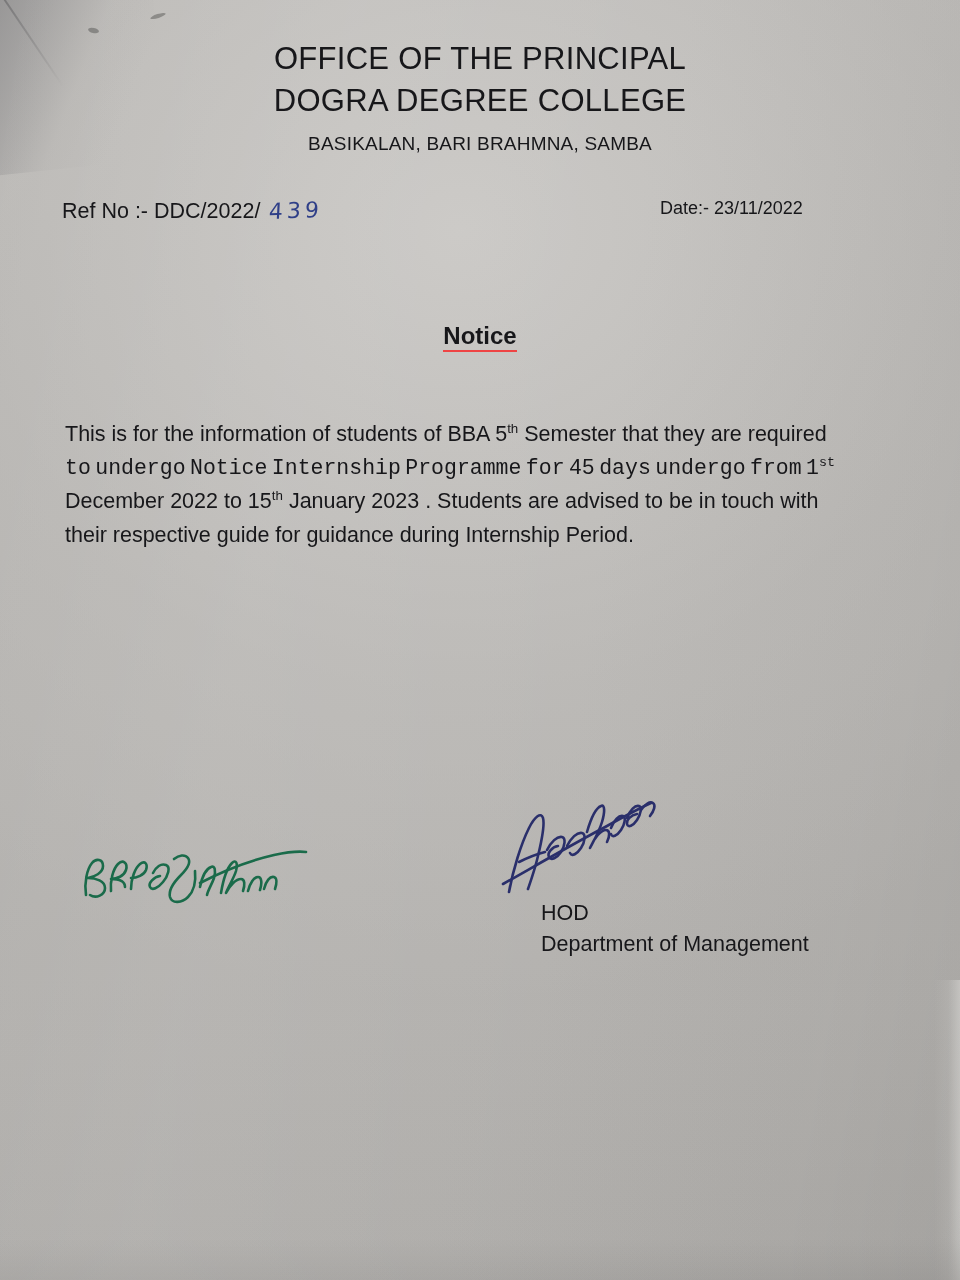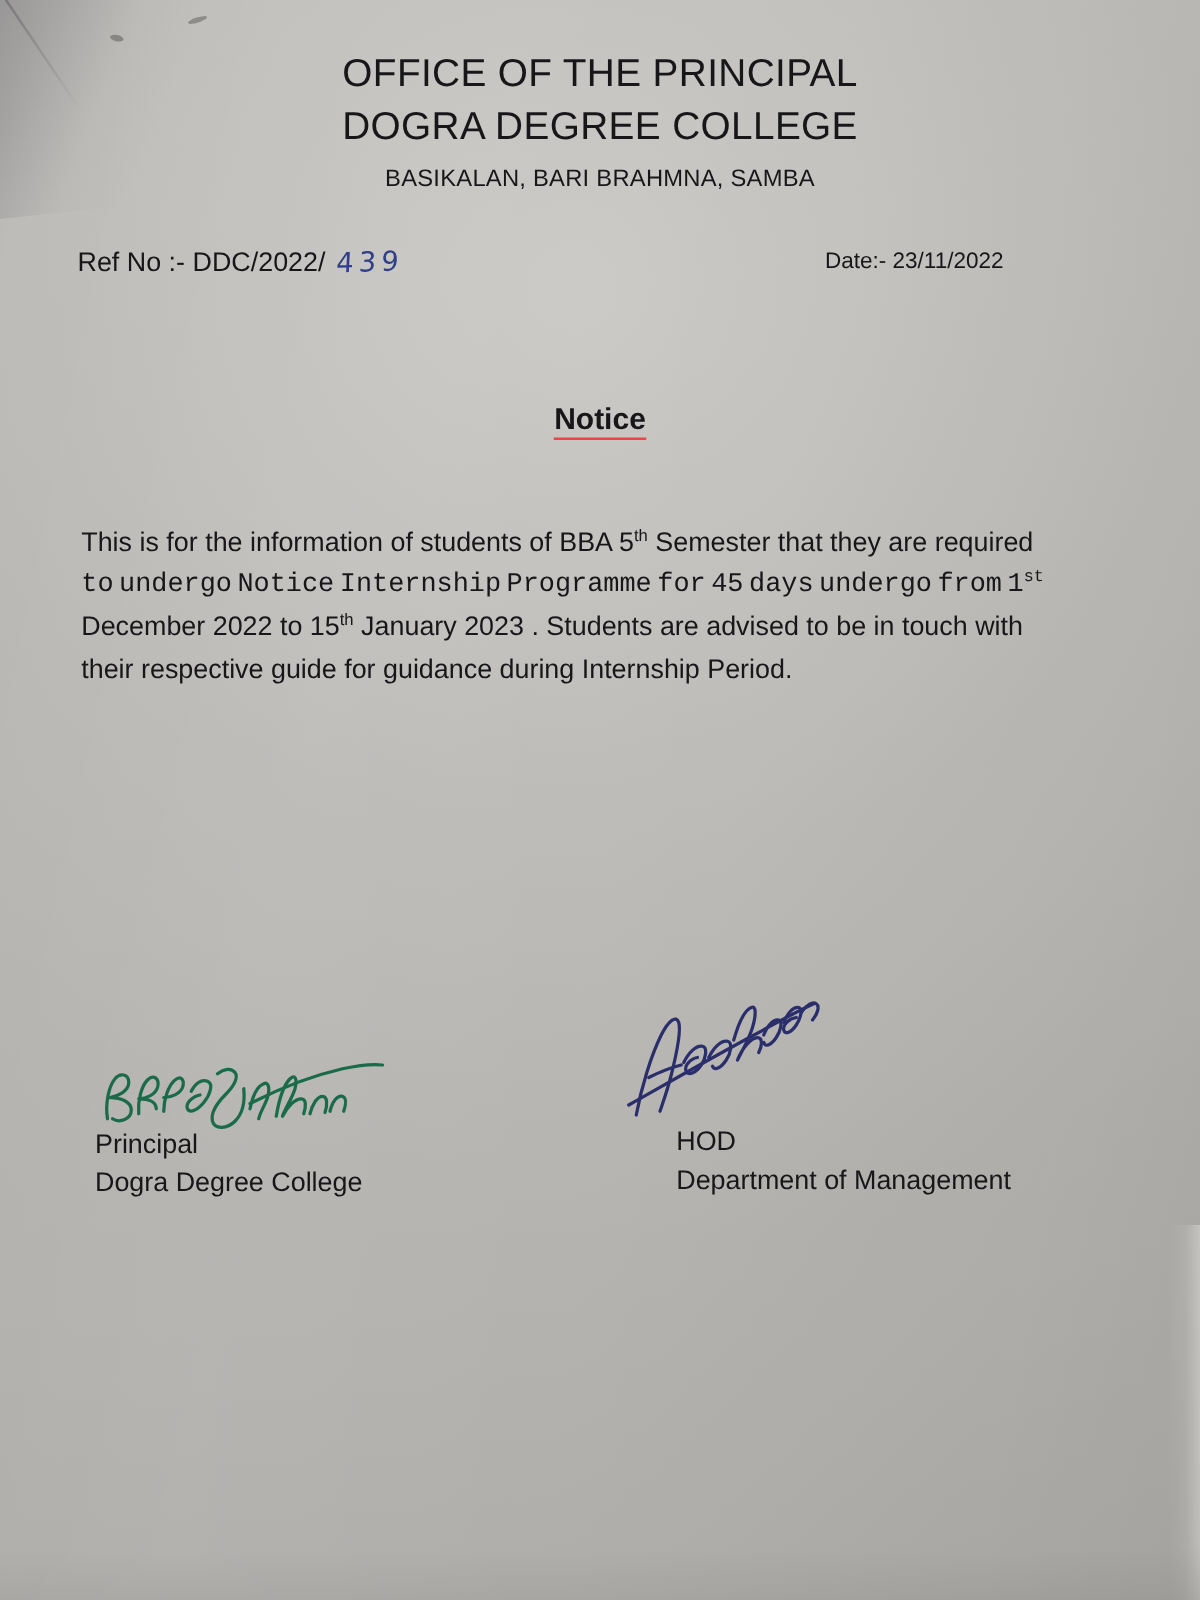--- a/index.html
+++ b/index.html
@@ -275,24 +275,20 @@
         <path d="M52 62 C56 54 62 48 67 49 C71 50 70 58 66 64 C62 70 56 73 54 69 C52 65 57 59 63 58"></path>
         <path d="M72 58 C76 50 82 44 87 45 C91 46 90 54 86 60 C82 66 77 69 75 65"></path>
         <path d="M92 44 C96 30 101 20 106 18 C110 16 110 24 107 34 C104 44 98 54 95 60 C99 50 106 42 111 42 C115 42 115 48 112 54"></path>
         <path d="M116 40 C119 32 124 27 128 28 C131 29 130 36 126 42 C122 48 117 50 116 46"></path>
         <path d="M132 30 C135 22 140 17 144 18 C147 19 146 26 142 32 C138 38 133 40 132 36 C131 32 136 27 142 26"></path>
         <path d="M146 22 C150 16 155 13 158 15 C161 17 159 23 155 28"></path>
         <path d="M8 96 C40 78 78 56 112 38 C130 28 145 20 156 15"></path>
       </g>
     </svg>
 
-    <div class="sig-block-left">
-      <div class="sig-role">Principal</div>
-      <div class="sig-org">Dogra Degree College</div>
-    </div>
 
     <div class="sig-block-right">
       <div class="sig-role">HOD</div>
       <div class="sig-org">Department of Management</div>
     </div>
 
   </div>
 </div>
 
 </body></html>

